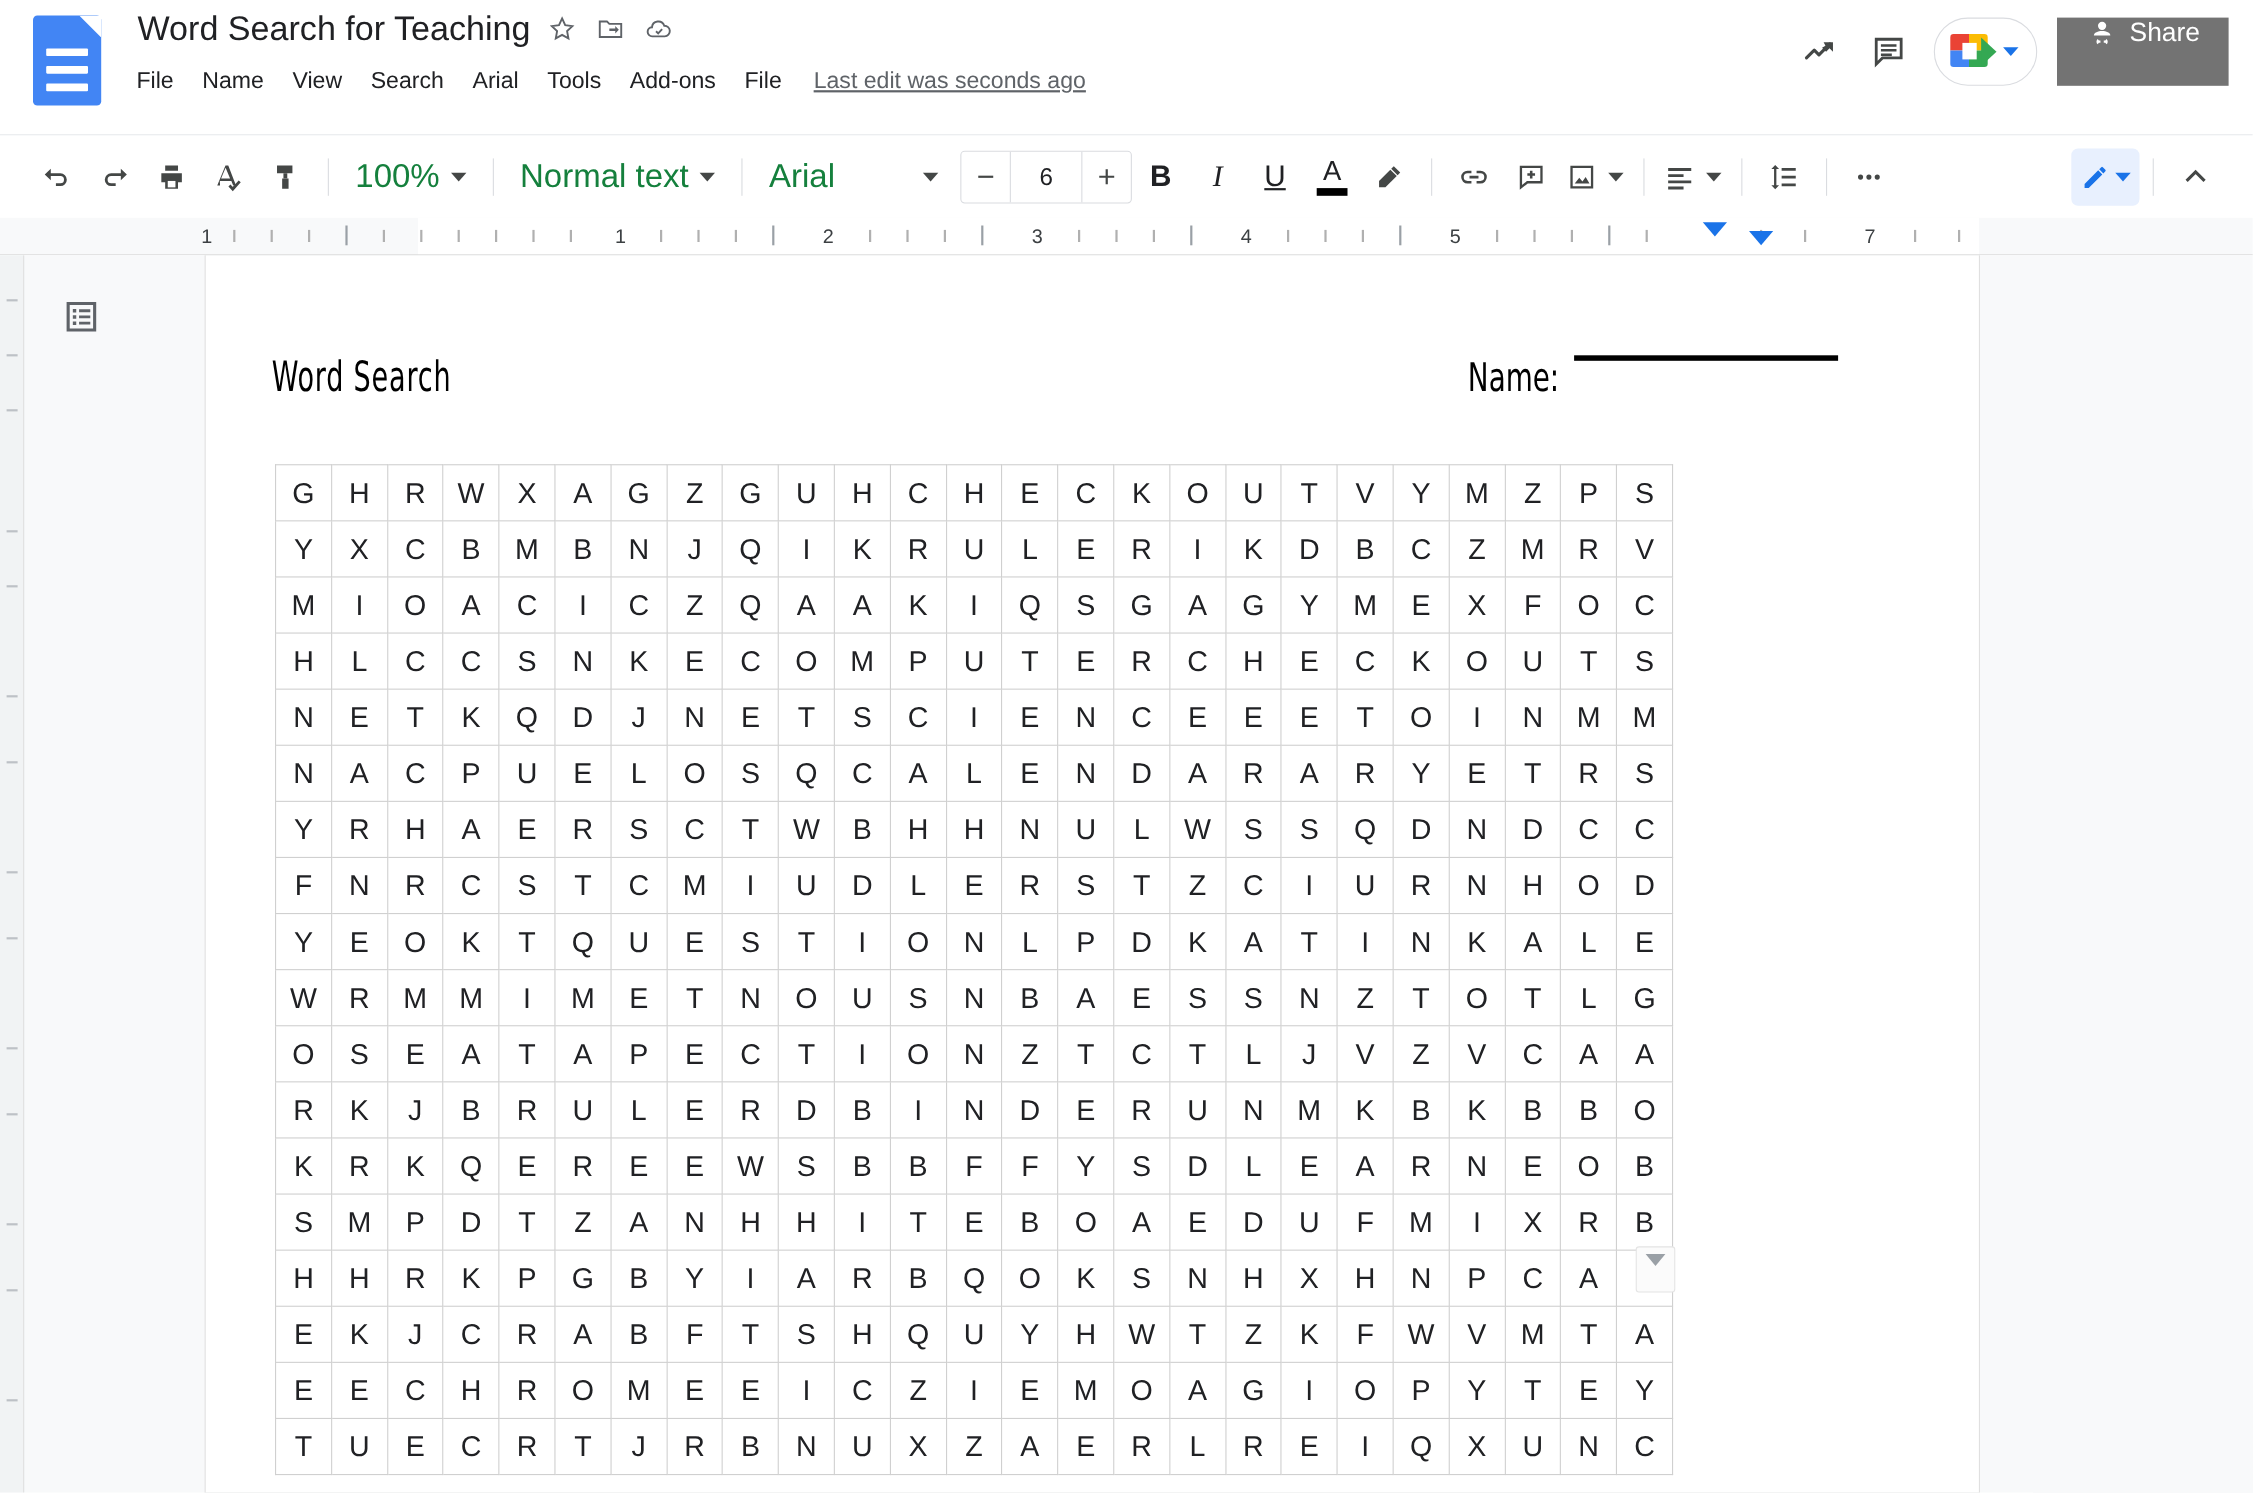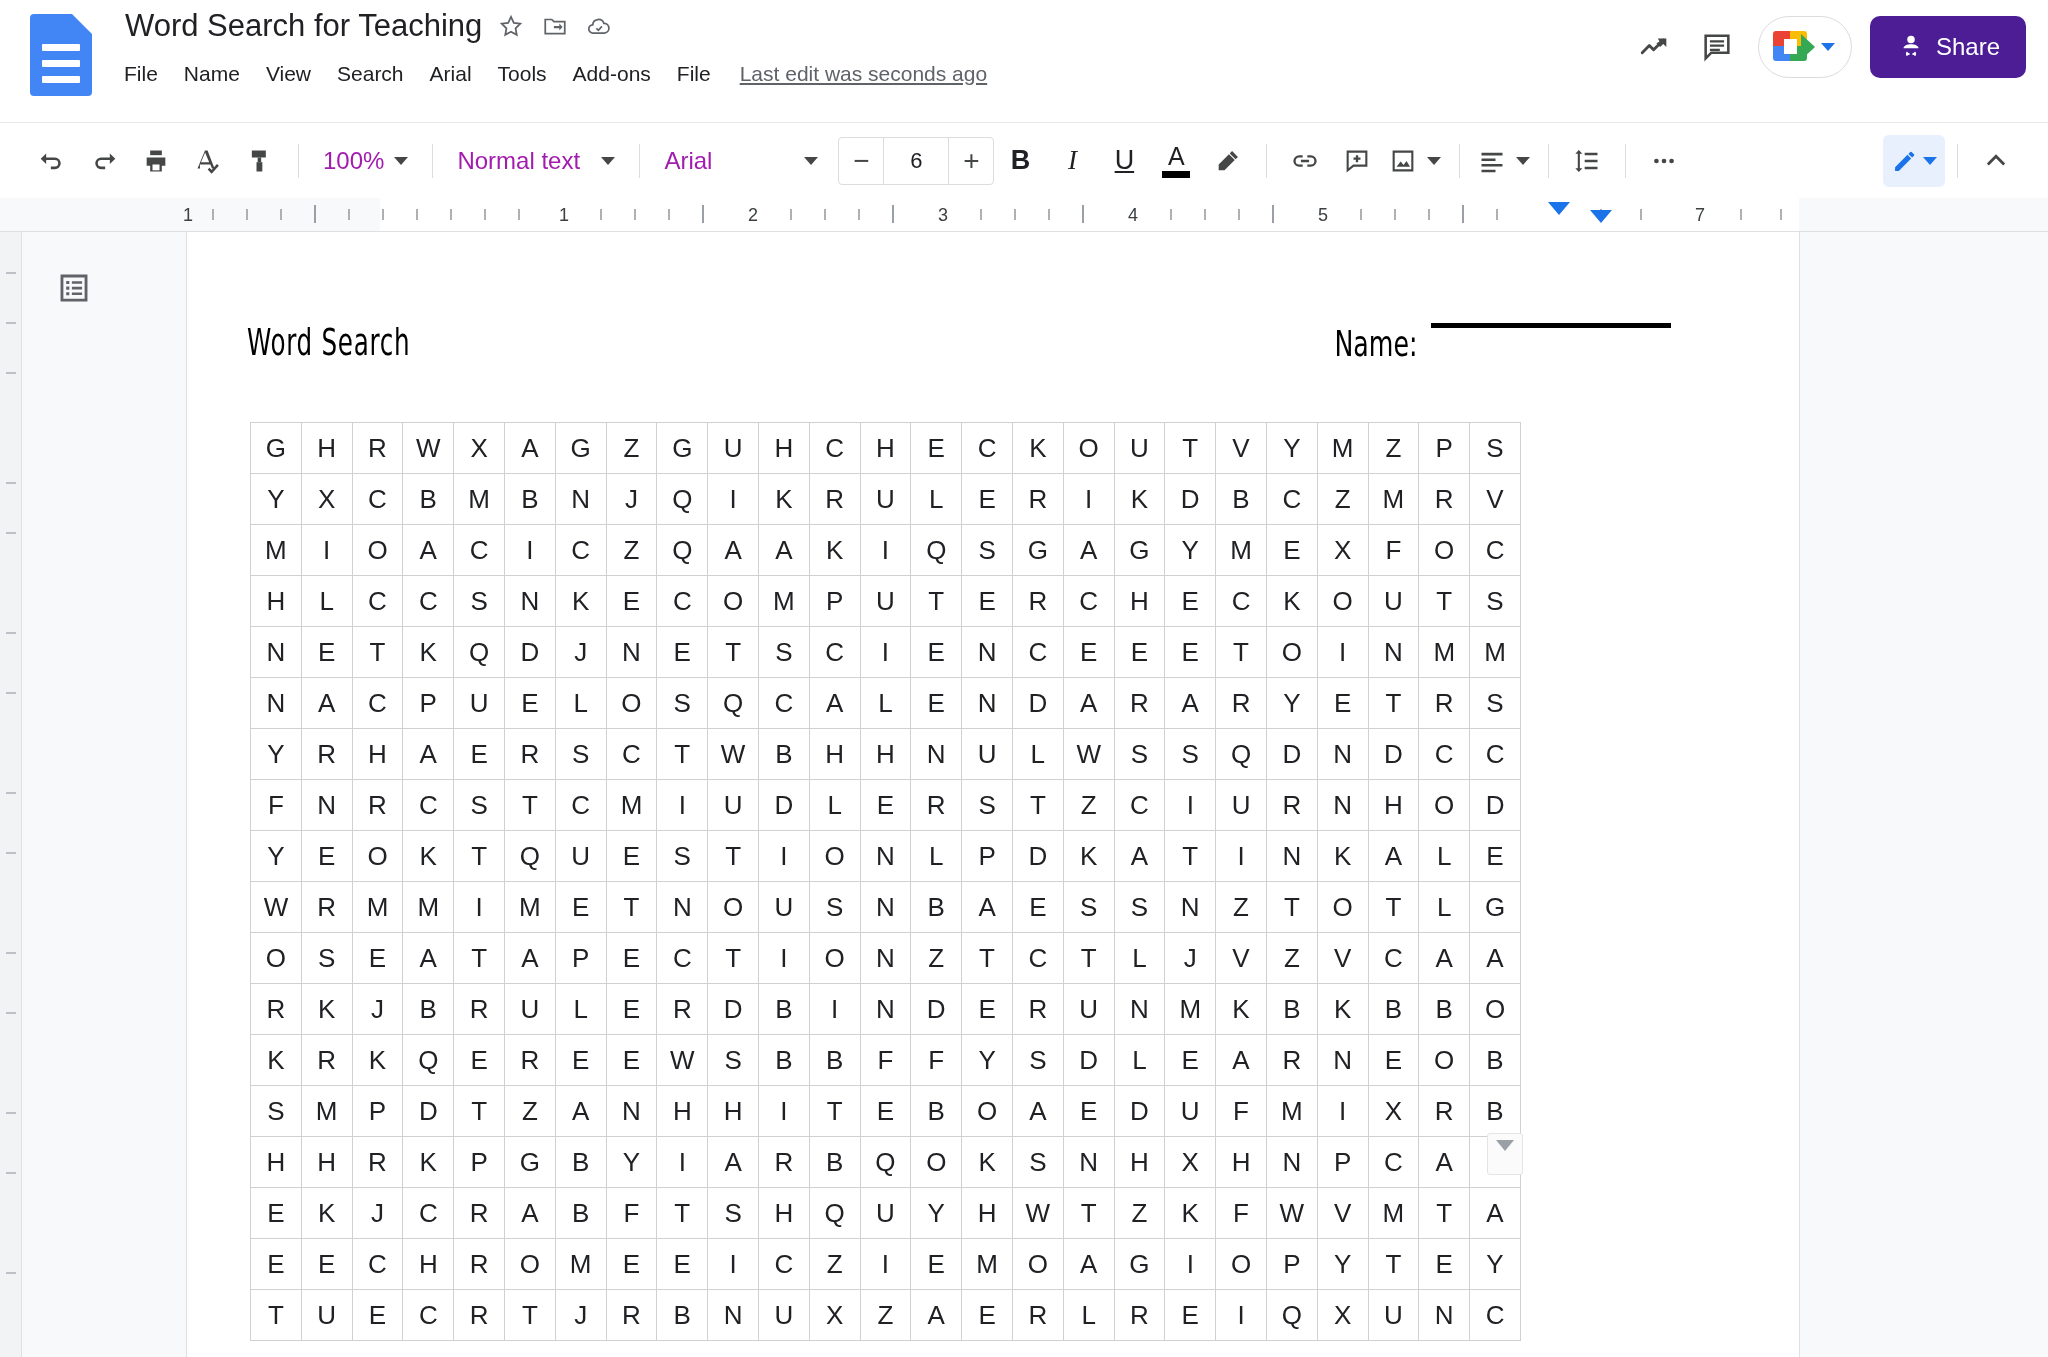--- a/index.html
+++ b/index.html
@@ -50,39 +50,39 @@
   .meet-icon .q { position:absolute; width:17px; height:15px; }
   .meet-icon .q1{ left:0; top:0; background:#ea4335; border-top-left-radius:3px;}
   .meet-icon .q2{ left:17px; top:0; background:#fbbc04; border-top-right-radius:3px;}
   .meet-icon .q3{ left:0; top:15px; background:#4285f4; border-bottom-left-radius:3px;}
   .meet-icon .q4{ left:17px; top:15px; background:#34a853; border-bottom-right-radius:3px;}
   .meet-icon .white{ position:absolute; left:11px; top:8px; width:13px; height:15px; background:#fff; }
   .meet-icon .tri{ position:absolute; right:0; top:3px; width:0;height:0;
     border-top:13px solid transparent; border-bottom:13px solid transparent; border-left:14px solid #34a853;}
   .caret-sm { width:0;height:0;border-left:7px solid transparent;border-right:7px solid transparent;border-top:8px solid #1a73e8;}
   .share-btn {
-    display:flex; align-items:center; gap:10px; height:62px; padding:0 26px;
-    background:#4c1d95; color:#fff; border-radius:10px; font-size:24px; margin-left:18px; cursor:pointer;
+    display:flex; gap:10px; height:62px; padding:0 26px;
+    background:#737373; color:#fff; border-radius:0; font-size:24px; margin-left:18px; cursor:pointer;
   }
   .share-btn svg{ width:30px; height:30px; fill:#fff; }
 
   
   .toolbar {
     position:relative; height:76px; background:#fff; display:flex; align-items:center;
     padding:0 26px; gap:0px; border-top:1px solid #e8eaed;
   }
   .tb-btn {
     width:52px; height:52px; display:flex; align-items:center; justify-content:center;
     border-radius:4px; cursor:pointer; flex:0 0 auto;
   }
   .tb-btn svg{ width:28px; height:28px; fill:#444746; }
   .tb-sep { width:1px; height:34px; background:#dadce0; margin:0 12px; flex:0 0 auto;}
   .tb-drop {
     display:flex; align-items:center; gap:10px; height:52px; padding:0 12px; border-radius:4px; cursor:pointer;
-    font-size:24px; color:#a21caf; flex:0 0 auto;
+    font-size:30px; color:#15803d; flex:0 0 auto;
   }
   .caret { width:0;height:0;border-left:7px solid transparent;border-right:7px solid transparent;border-top:8px solid #444746;}
   .zoom-box{ min-width:92px; }
   .style-box{ min-width:182px; justify-content:space-between;}
   .font-box{ min-width:178px; justify-content:space-between;}
   .fontsize-wrap {
     display:flex; align-items:center; border:1px solid #dadce0; border-radius:4px; height:48px; margin-left:8px; flex:0 0 auto;
   }
   .fs-btn{ width:44px; height:46px; display:flex;align-items:center;justify-content:center; font-size:28px; color:#444746; cursor:pointer;}
   .fs-val{ width:66px; text-align:center; font-size:22px; color:#202124; border-left:1px solid #dadce0; border-right:1px solid #dadce0; line-height:46px; cursor:text;}

